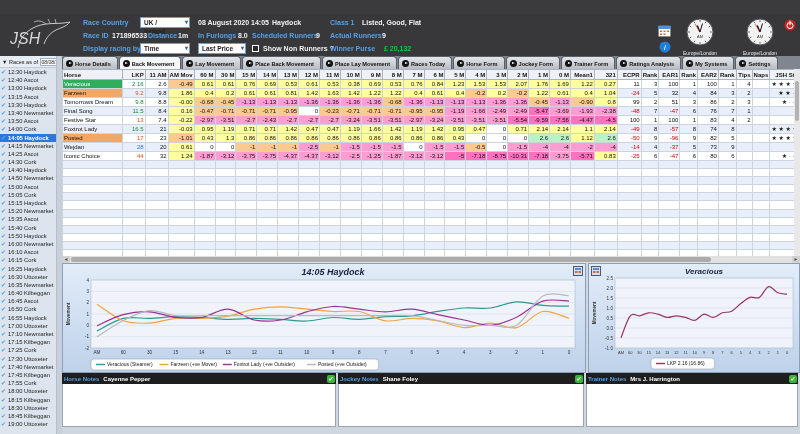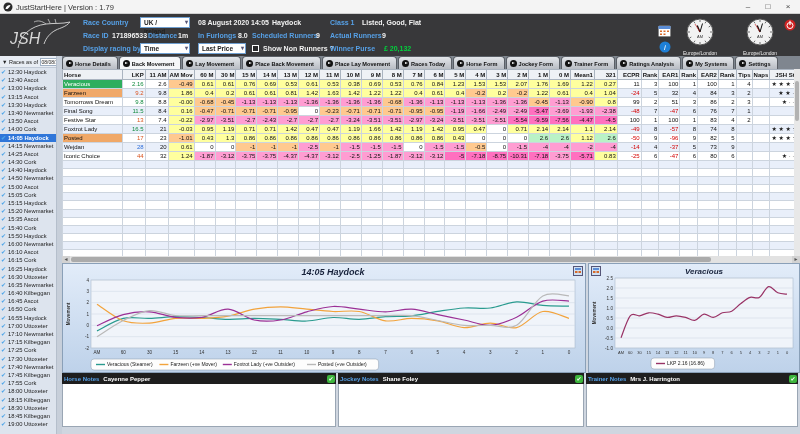--- a/index.html
+++ b/index.html
@@ -90,30 +90,20 @@
   .notebody { flex:1; background:#fff; border:1px solid #9aa6b4; border-top:none; }
   #bottomstrip { position:absolute; left:0; top:371px; width:738px; height:7px; background:#cfd6e0; }
 
   svg text { font-family:"Liberation Sans", sans-serif; }
 </style>
 </head>
 <body>
 
 <div id="app">
 
-  <div id="titlebar">
-    <svg class="ticon" viewBox="0 0 10 10">
-      <circle cx="5" cy="5" r="4.5" fill="#2a2a2a"></circle>
-        <path d="M2.5 7 C3 4.5 4.5 3 7.5 3 L6.5 5 L4.5 7 Z" fill="#fff"></path>
-    </svg>
-    <span class="ttext">JustStartHere | Version : 1.79</span>
-    <div class="winbtn" id="btn-min">–</div>
-    <div class="winbtn" id="btn-max">□</div>
-    <div class="winbtn" id="btn-close">×</div>
-  </div>
 
   <div id="header">
     <svg id="logo" viewBox="0 0 80 42">
       <path d="M18 34 C20 22 30 12 46 10 C54 9 62 10 70 8 C66 13 60 14 56 16 C50 19 46 24 44 30" fill="none" stroke="#c9c9c9" stroke-width="1"></path>
       <path d="M46 10 C42 7 38 6 34 8 M50 9 L48 5 M56 9 L55 5" fill="none" stroke="#c9c9c9" stroke-width="0.8"></path>
       <text x="10" y="30" font-size="16" font-style="italic" fill="#d8d8d8" font-family="Liberation Serif, serif">JSH</text>
     </svg>
 
     <span class="hlbl" style="left:83px; top:5px;">Race Country</span>
     <div class="dd" style="left:140px; top:3px; width:50px;">

